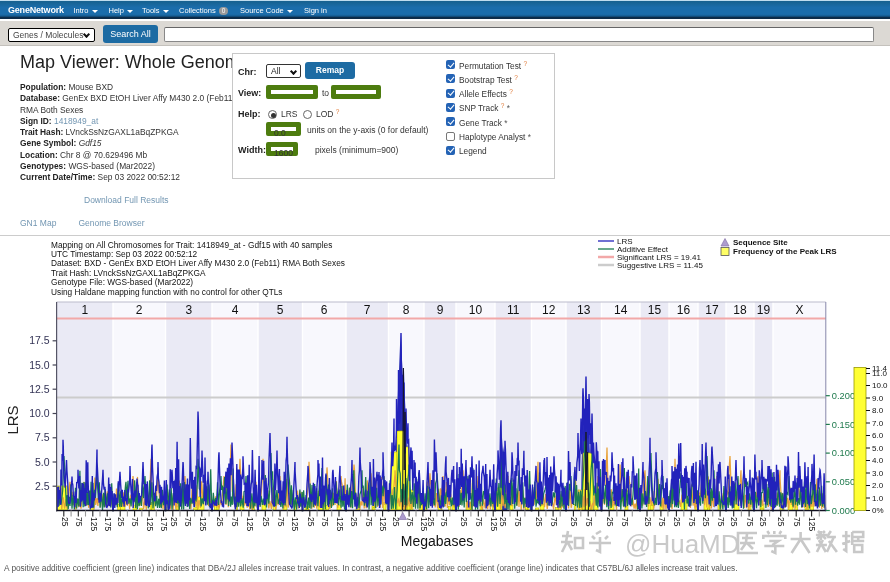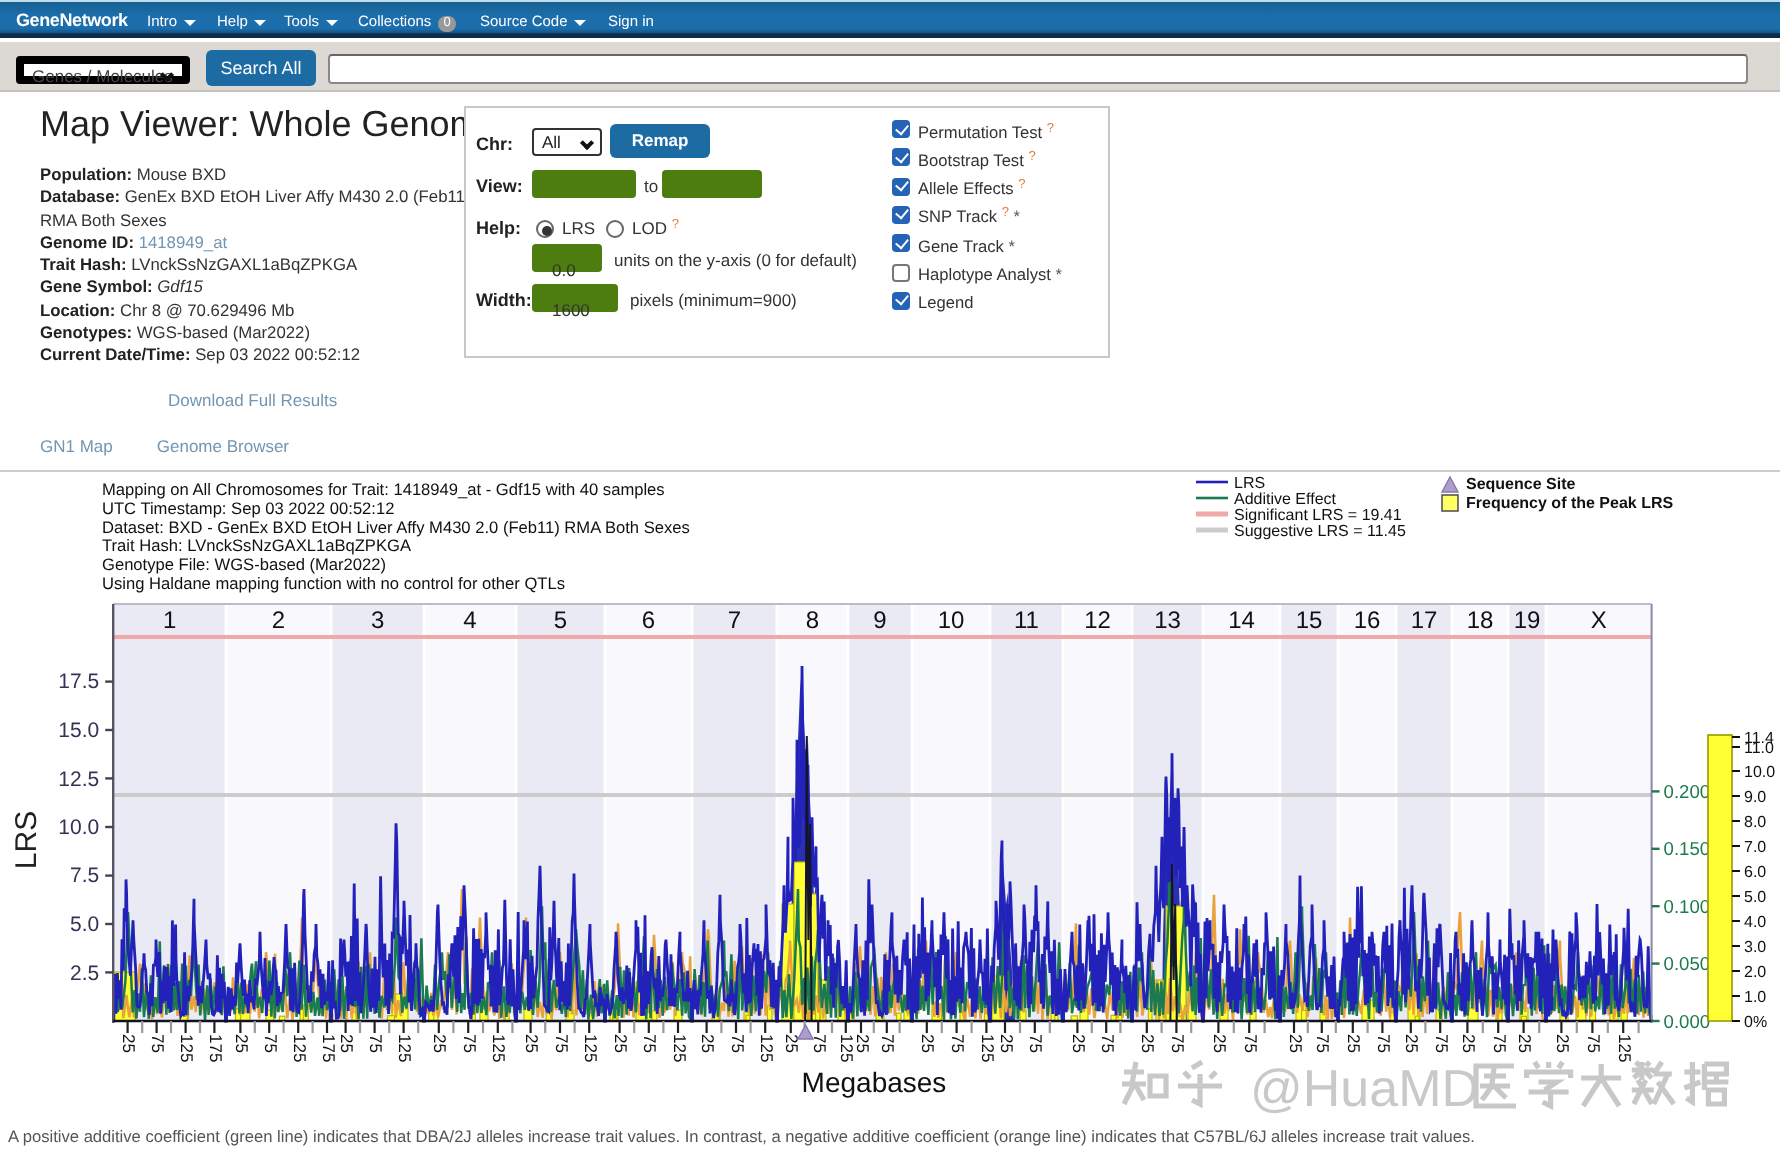--- a/index.html
+++ b/index.html
@@ -8,39 +8,39 @@
 .navbar { left:0; top:0; width:890px; height:18.5px;
   background:linear-gradient(180deg,#bfdcee 0%,#bfdcee 5%,#17618f 6%,#1b6dab 40%,#1b6dab 75%,#14578a 86%,#0d2c49 89%,#0d2c49 100%); }
 .nav-item { position:absolute; top:6px; color:#fff; font-size:7.5px; white-space:nowrap; }
 .brand { font-weight:bold; font-size:9px; top:5px; letter-spacing:-0.2px; }
 .caret { display:inline-block; width:0; height:0; border-left:3px solid transparent;
   border-right:3px solid transparent; border-top:3.5px solid #fff; vertical-align:middle; margin-left:3px; }
 .badge0 { display:inline-block; background:#999; color:#fff; border-radius:6px;
   font-size:6.5px; padding:0.5px 3px; margin-left:3px; }
 .searchbar { left:0; top:21px; width:890px; height:25px; background:#dcd9d4; border-bottom:1px solid #c4c1bc; }
 .sel { position:absolute; left:8px; top:7px; width:87px; height:13.5px; background:#fff;
-  border:4px solid #000000; border-radius:2px; font-size:8.5px; color:#444; line-height:12px; padding-left:4px; }
+  border:1px solid #000000; border-radius:2px; font-size:8.5px; color:#444; line-height:12px; padding-left:4px; }
 .chev { position:absolute; right:5px; top:3px; width:5px; height:5px;
   border:solid #111; border-width:0 2px 2px 0; transform:rotate(45deg); }
 .btn-search { position:absolute; left:103px; top:4px; width:55px; height:18px; background:#1d6ba3;
   border-radius:3px; color:#fff; font-weight:normal; font-size:9px; text-align:center; line-height:18px; }
 .inp-main { position:absolute; left:164px; top:6px; width:710px; height:15px; background:#fff;
   border:1px solid #888; border-top-color:#666; border-radius:2px; }
 h1 { position:absolute; left:20px; top:52px; font-size:18px; font-weight:500; color:#222; }
 .info { position:absolute; left:20px; top:82px; width:240px; font-size:8.4px; color:#333; line-height:11.3px; white-space:nowrap; }
 .info b { color:#222; }
 .lnk { color:#7296b2; }
 .dfr { position:absolute; left:36px; top:195px; font-size:8.5px; color:#7296b2;margin-left:48px; }
 .tabs { position:absolute; left:20px; top:218px; font-size:8.5px; color:#7296b2; }
 .tabs span { margin-right:22px; }
 .hr { position:absolute; left:0; top:235px; width:890px; height:1px; background:#ccc; }
 .formbox { position:absolute; left:232px; top:53px; width:323px; height:126px;
   border:1px solid #c8c8c8; background:#fff; font-size:9px; color:#333; }
 .fb { position:absolute; font-weight:bold; color:#222; }
-.fi { position:absolute; background:#fff; border:7px solid #4d7c0f; border-radius:2px; height:14px;
+.fi { position:absolute; background:#fff; border:5px solid #4d7c0f; border-radius:2px; height:14px;
   font-size:8.5px; color:#333; line-height:13px; padding-left:3px; }
 .fsel { position:absolute; background:#fff; border:1px solid #333; border-radius:2px; height:14px;
   font-size:8.5px; line-height:12px; padding-left:4px; color:#222; }
 .btn-remap { position:absolute; background:#1d6ba3; border-radius:3px; color:#fff;
   font-weight:bold; font-size:8.5px; text-align:center; }
 .ftxt { position:absolute; font-size:8.5px; color:#333; }
 .q { color:#e07b39; font-size:6.5px; position:relative; top:-3px; }
 .radio { position:absolute; width:9px; height:9px; border:1px solid #666; border-radius:50%; background:#fff; }
 .radio.on::after { content:''; position:absolute; left:2px; top:2px; width:5px; height:5px;
   border-radius:50%; background:#333; }
@@ -66,21 +66,21 @@
 <div class="abs searchbar">
   <div class="sel">Genes / Molecules<span class="chev"></span></div>
   <div class="btn-search">Search All</div>
   <div class="inp-main"></div>
 </div>
 <h1>Map Viewer: Whole Genome</h1>
 <div class="info">
   <b>Population:</b> Mouse BXD<br>
   <b>Database:</b> GenEx BXD EtOH Liver Affy M430 2.0 (Feb11)<br>
   RMA Both Sexes<br>
-  <b>Genome ID:</b> <span class="lnk">1418949_at</span><br>
+  <b>Sign ID:</b> <span class="lnk">1418949_at</span><br>
   <b>Trait Hash:</b> LVnckSsNzGAXL1aBqZPKGA<br>
   <b>Gene Symbol:</b> <i>Gdf15</i><br>
   <b>Location:</b> Chr 8 @ 70.629496 Mb<br>
   <b>Genotypes:</b> WGS-based (Mar2022)<br>
   <b>Current Date/Time:</b> Sep 03 2022 00:52:12
 </div>
 <div class="dfr">Download Full Results</div>
 <div class="tabs"><span>GN1 Map</span><span>Genome Browser</span></div>
 <div class="hr"></div>
 <div class="formbox">
@@ -92,21 +92,21 @@
   <span class="ftxt" style="left:89px;top:34px">to</span>
   <div class="fi" style="left:98px;top:31px;width:50px"></div>
   <span class="fb" style="left:5px;top:55px">Help:</span>
   <span class="radio on" style="left:35px;top:56px"></span>
   <span class="ftxt" style="left:48px;top:55px">LRS</span>
   <span class="radio" style="left:70px;top:56px"></span>
   <span class="ftxt" style="left:83px;top:55px">LOD <span class="q">?</span></span>
   <div class="fi" style="left:33px;top:68px;width:35px">0.0</div>
   <span class="ftxt" style="left:74px;top:71px">units on the y-axis (0 for default)</span>
   <span class="fb" style="left:5px;top:91px">Width:</span>
-  <div class="fi" style="left:33px;top:88px;width:43px">1600</div>
+  <div class="fi" style="left:33px;top:88px;width:32px">1600</div>
   <span class="ftxt" style="left:82px;top:91px">pixels (minimum=900)</span>
 </div>
 <div class="cbrow" style="top:60.0px">
     <span class="cb"></span>
     <span class="cbl">Permutation Test <span class="q">?</span></span>
   </div>
 <div class="cbrow" style="top:74.3px">
     <span class="cb"></span>
     <span class="cbl">Bootstrap Test <span class="q">?</span></span>
   </div>

